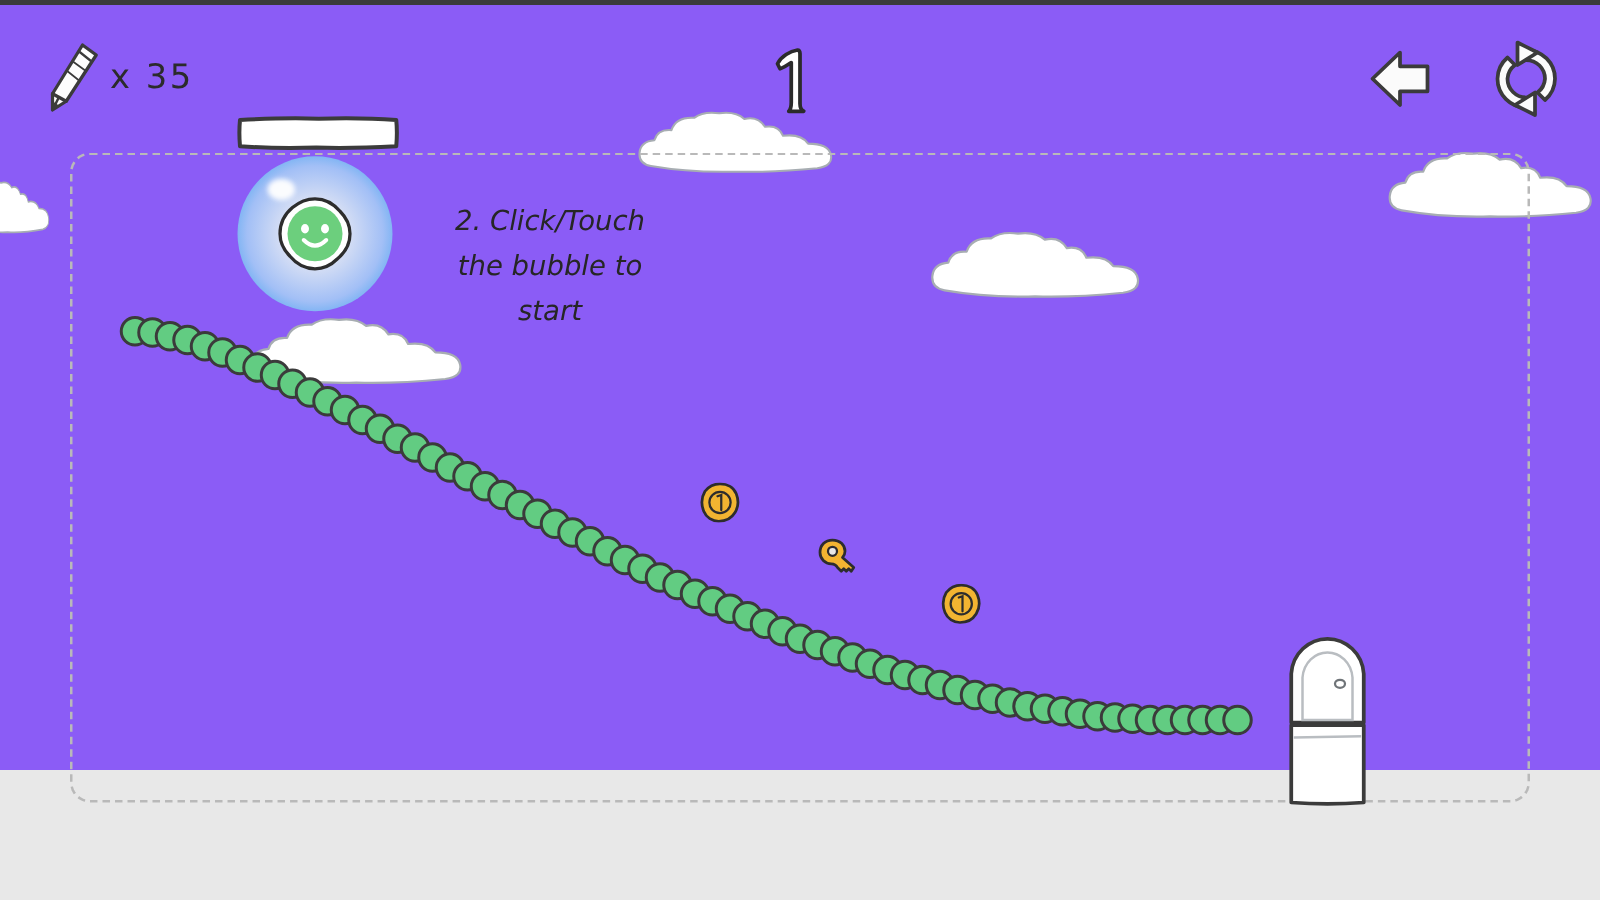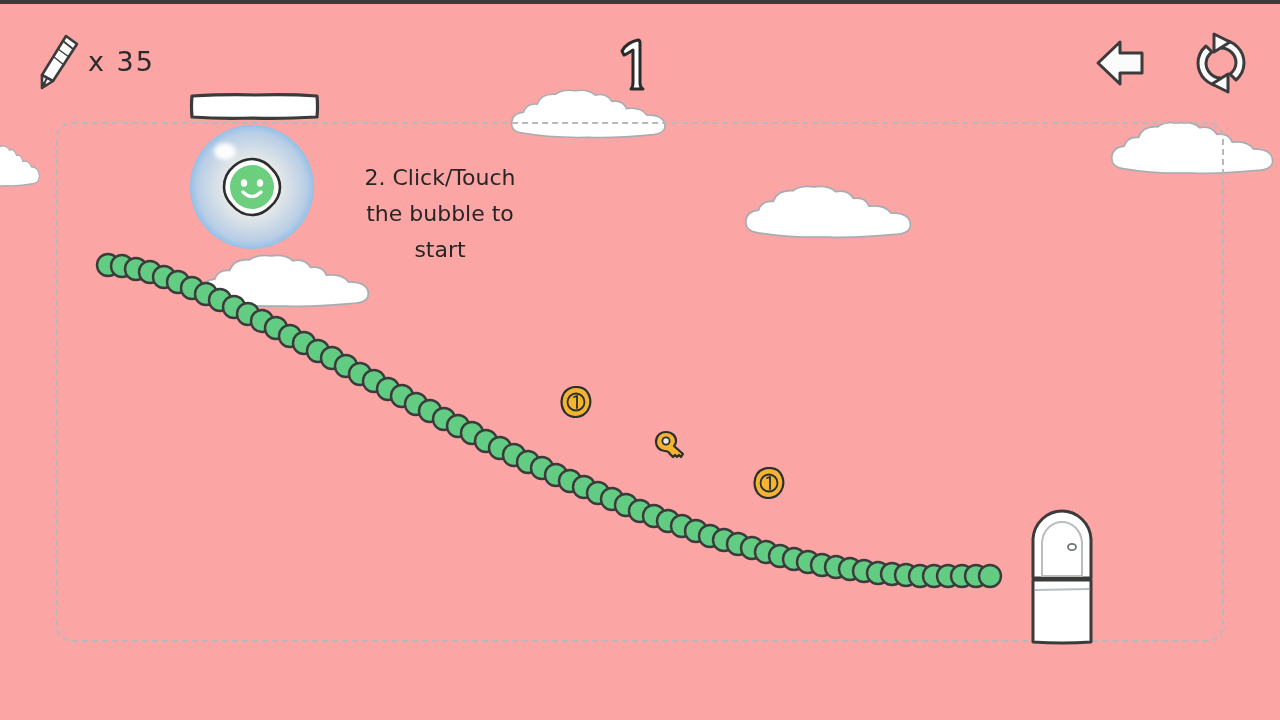--- a/index.html
+++ b/index.html
@@ -4,22 +4,22 @@
 <style>
   * { margin:0; padding:0; box-sizing:border-box; }
   html, body {
     width:1280px; height:720px;
     overflow:hidden;
     background:#e8e8e8;
     font-family:"DejaVu Sans", sans-serif;
   }
   #stage {
     position:relative;
-    width:1280px; height:720px;
-    background:#fca5a5;
+    width:1280px; height:616px;
+    background:#8b5cf6;
   }
   .topbar {
     position:absolute; left:0; top:0;
     width:1280px; height:4px;
     background:#3b3b3b;
   }
 
   
   .hud-pencil {
     position:absolute; left:36px; top:32px;
@@ -105,21 +105,21 @@
   
   .tip {
     position:absolute;
     color:#262626;
     font-family:"DejaVu Sans", sans-serif;
     font-size:22px;
     line-height:36px;
     white-space:pre-line;
   }
   .tip-draw  { left:130px; top:398px; width:260px; text-align:center; }
-  .tip-start { left:340px; top:160px; width:200px; text-align:center; }
+  .tip-start { left:340px; top:160px; width:200px; text-align:center;font-style:italic; }
 </style>
 </head>
 <body>
 
 <div id="stage">
 
   <div class="topbar"></div>
 
   <div id="clouds-layer">
       <div class="cloud" style="left: -28px; top: 144px; width: 70px; height: 44px;"><svg viewBox="0 0 180 58" width="70" height="44" preserveAspectRatio="none">

